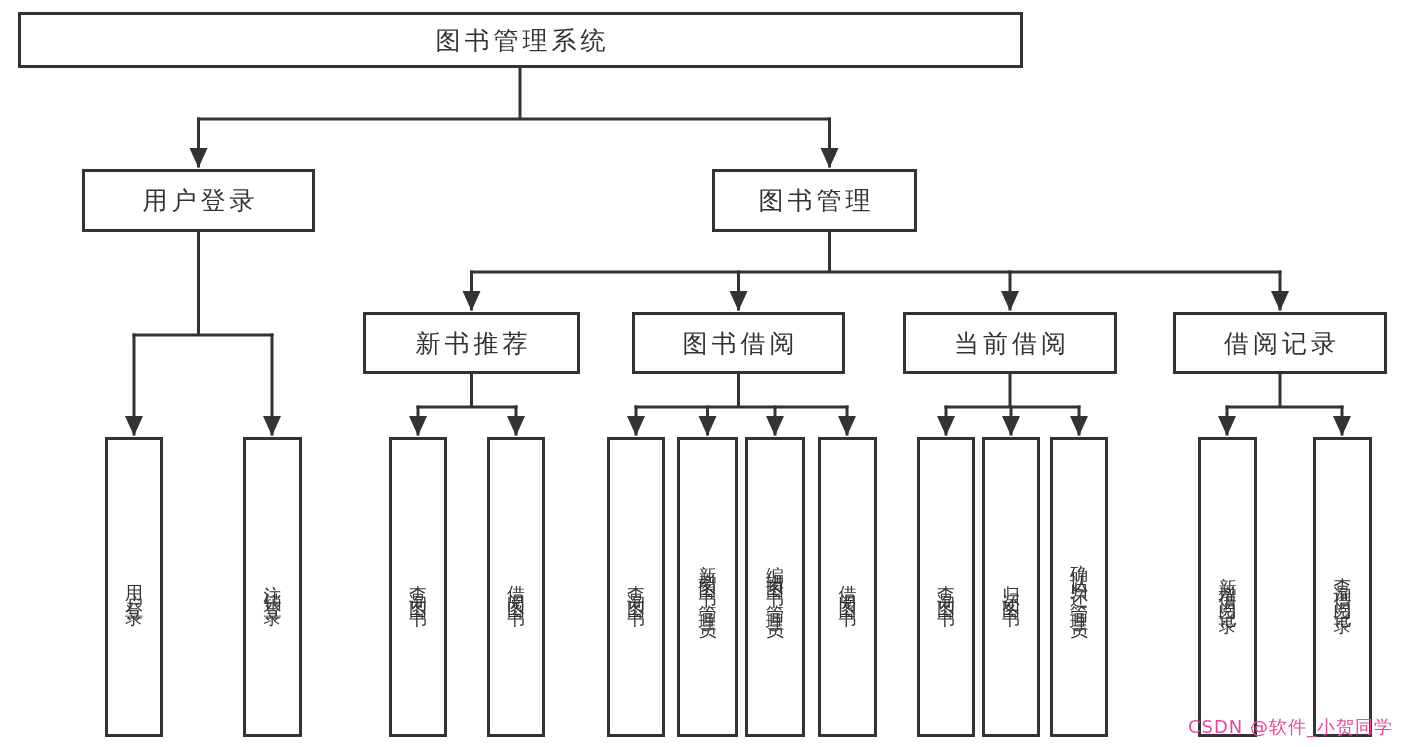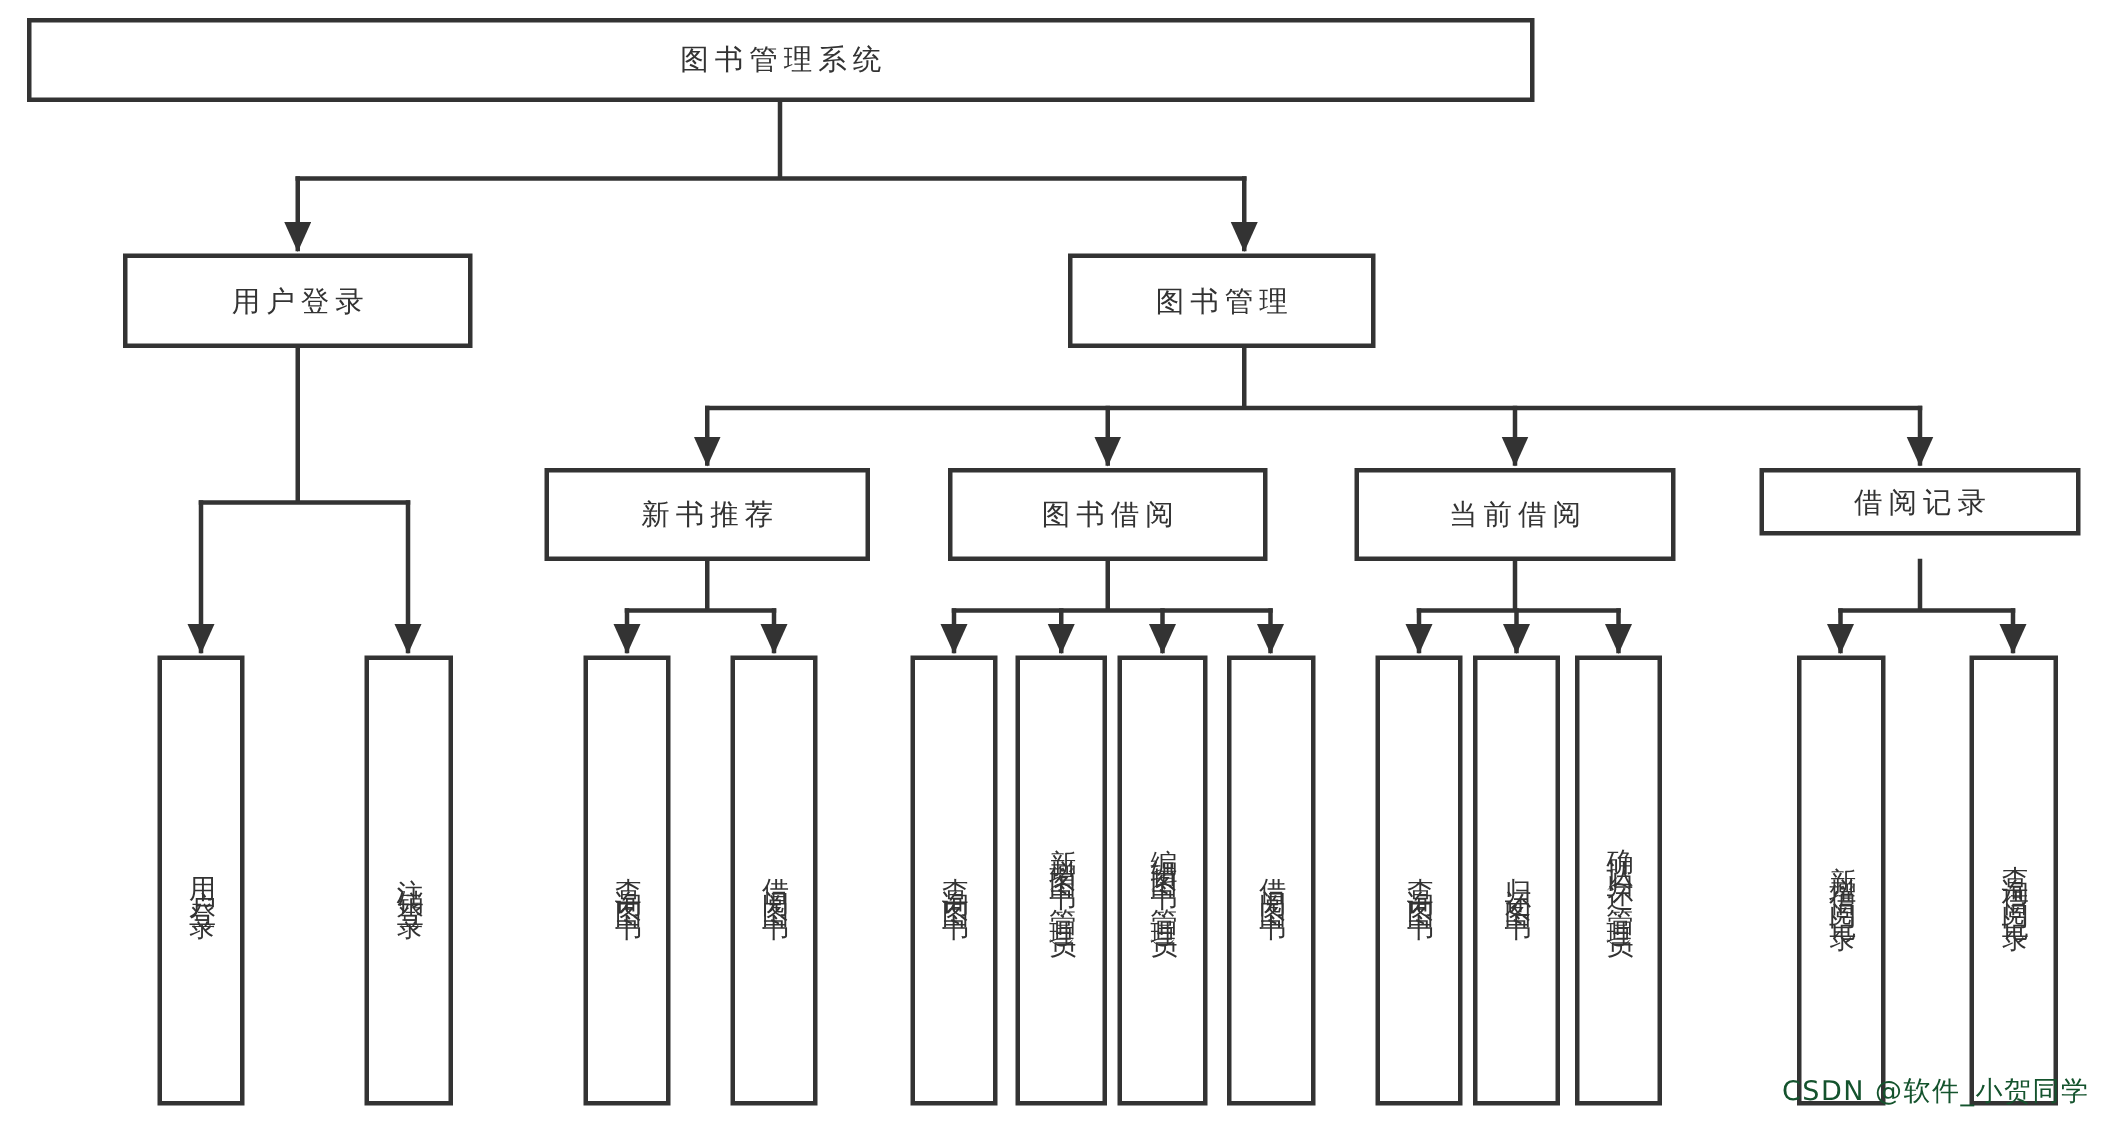--- a/index.html
+++ b/index.html
@@ -16,38 +16,38 @@
     box-sizing:border-box;
     border:3px solid #333333;
     background:#ffffff;
     color:#333333;
     display:flex;
     align-items:center;
     justify-content:center;
     z-index:2;
   }
   .h{
-    font-size:19px;
+    font-size:25px;
     letter-spacing:4px;
     text-indent:4px;
     white-space:nowrap;
   }
   .v{
     font-size:18px;
     writing-mode:vertical-rl;
     text-orientation:mixed;
     letter-spacing:8px;
     line-height:1;
   }
   .watermark{
     position:absolute;
     right:12px;
     bottom:8px;
     font-size:18px;
-    color:#14532d;
+    color:#ec4899;
     letter-spacing:1px;
     z-index:3;
     white-space:nowrap;
   }
 </style>
 </head>
 <body>
 
 <div class="canvas">
 
@@ -95,21 +95,21 @@
   </svg>
 
   <div class="node h" style="left:18px;top:12px;width:1005px;height:56px">图书管理系统</div>
 
   <div class="node h" style="left:82px;top:169px;width:233px;height:63px">用户登录</div>
   <div class="node h" style="left:712px;top:169px;width:205px;height:63px">图书管理</div>
 
   <div class="node h" style="left:363px;top:312px;width:217px;height:62px">新书推荐</div>
   <div class="node h" style="left:903px;top:312px;width:214px;height:62px">当前借阅</div>
   <div class="node h" style="left:632px;top:312px;width:213px;height:62px">图书借阅</div>
-  <div class="node h" style="left:1173px;top:312px;width:214px;height:45px">借阅记录</div>
+  <div class="node h" style="left:1173px;top:312px;width:214px;height:62px">借阅记录</div>
 
   <div class="node v" style="left:105px;top:437px;width:58px;height:300px">用户登录</div>
   <div class="node v" style="left:243px;top:437px;width:59px;height:300px">注销登录</div>
 
   <div class="node v" style="left:389px;top:437px;width:58px;height:300px">查询图书</div>
   <div class="node v" style="left:487px;top:437px;width:58px;height:300px">借阅图书</div>
 
   <div class="node v" style="left:607px;top:437px;width:58px;height:300px">查询图书</div>
   <div class="node v" style="left:677px;top:437px;width:61px;height:300px">新增图书（管理员）</div>
   <div class="node v" style="left:745px;top:437px;width:60px;height:300px">编辑图书（管理员）</div>

